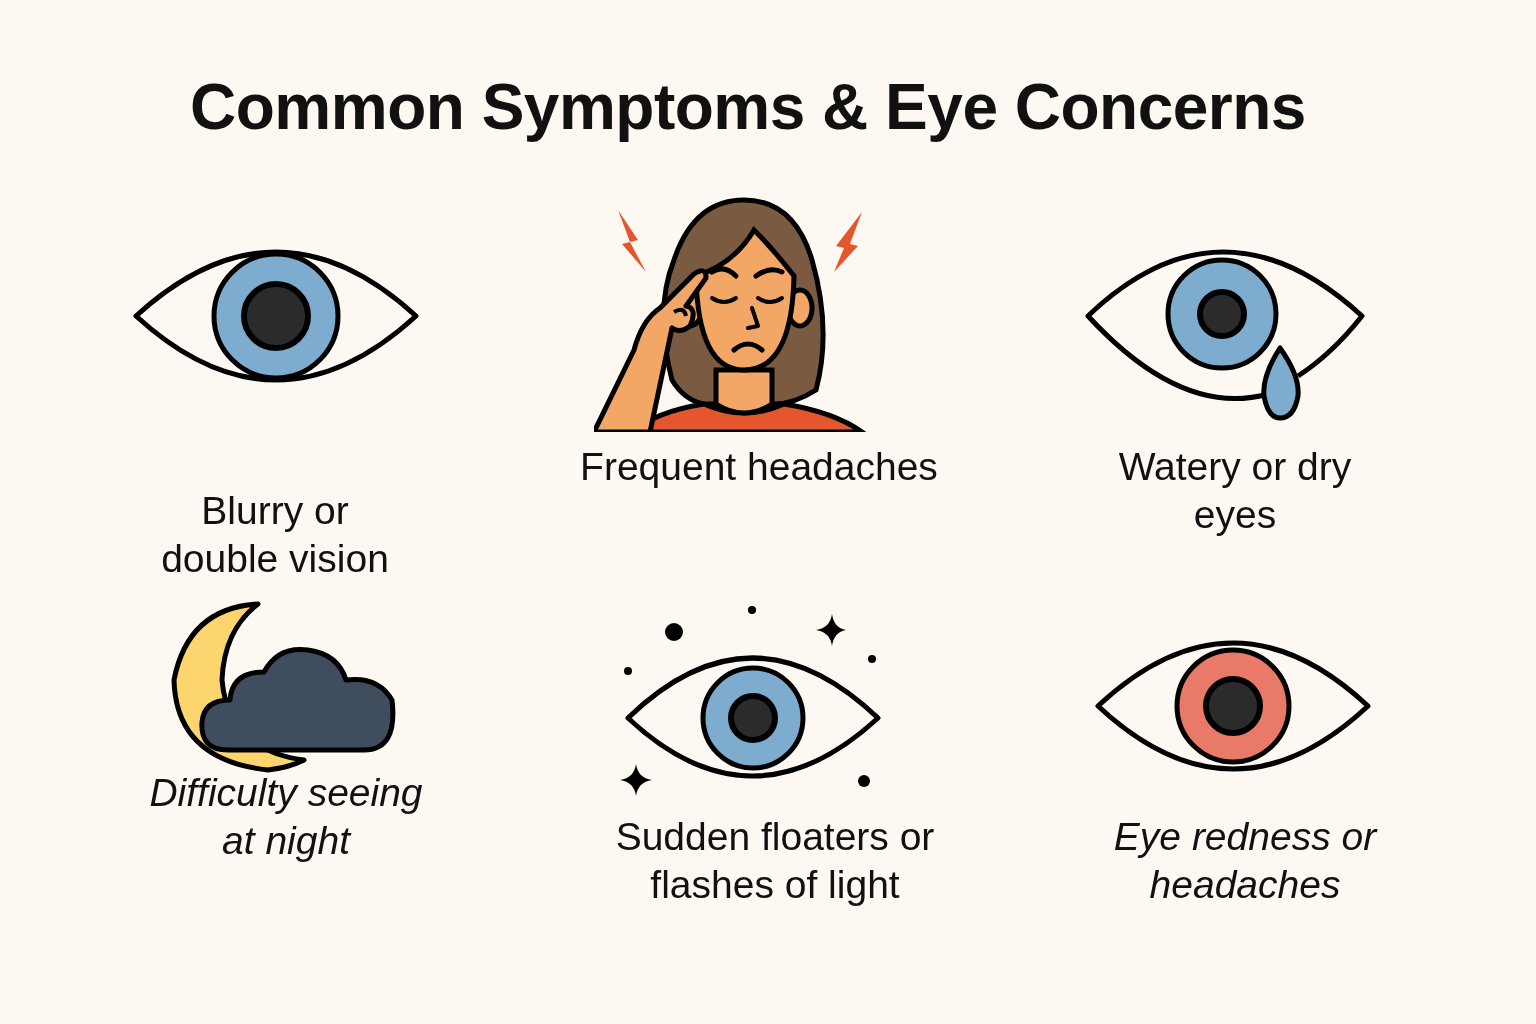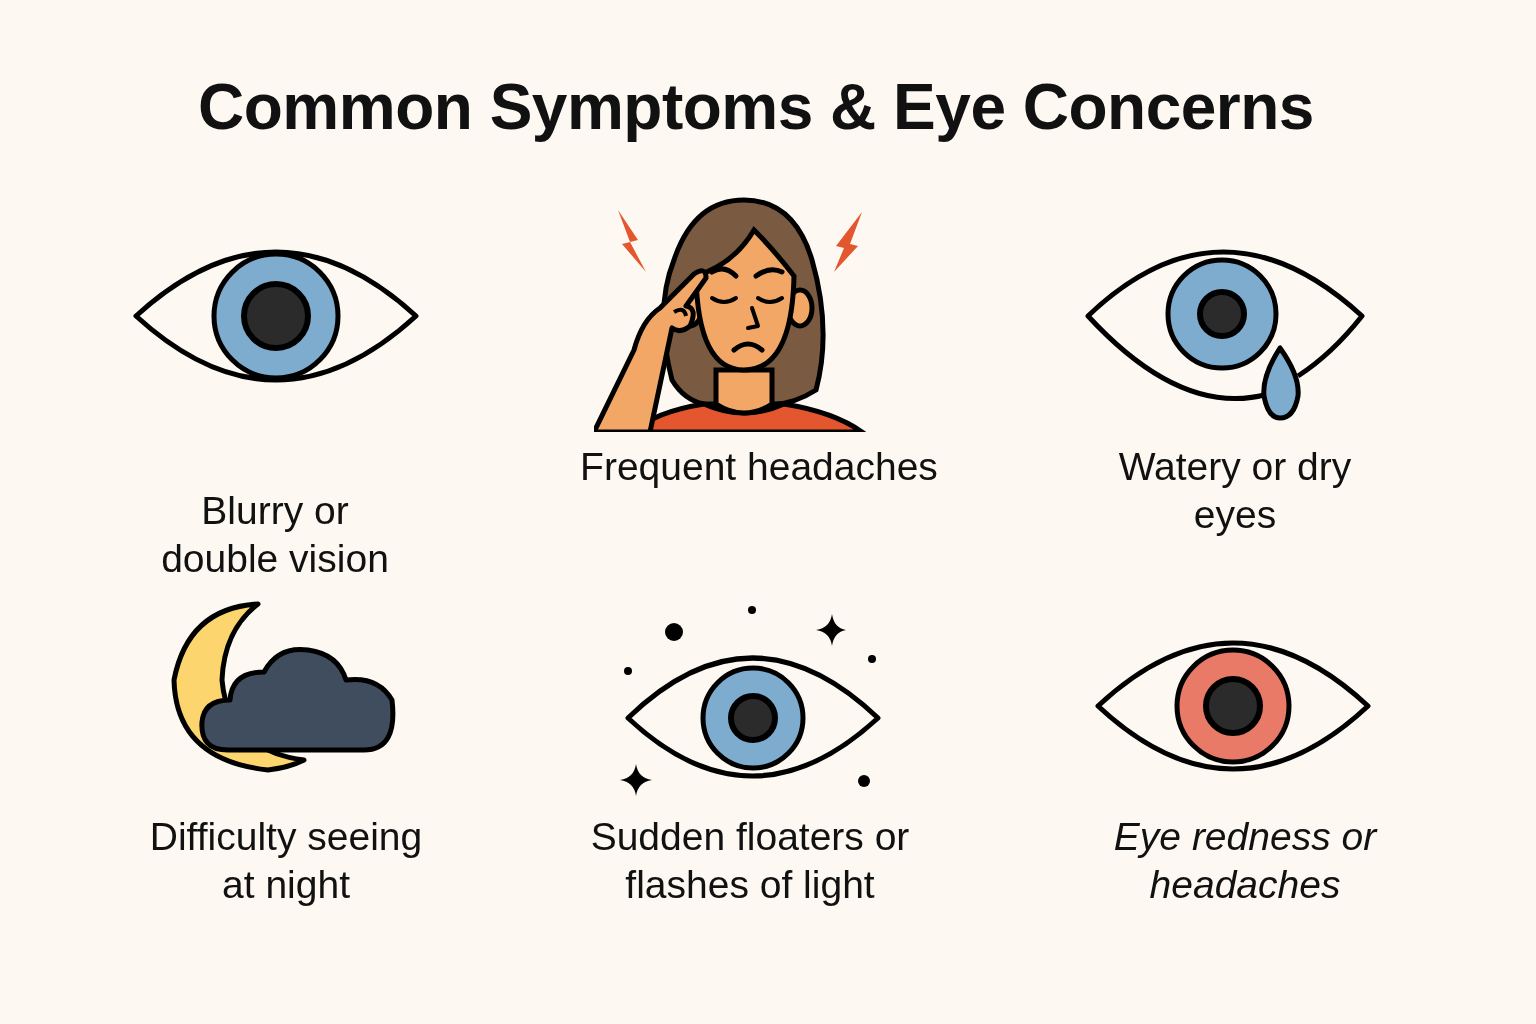--- a/index.html
+++ b/index.html
@@ -12,21 +12,21 @@
       color: #111;
     }
     .title {
       position: absolute;
       left: 0; top: 70px; width: 1496px;
       text-align: center;
       font-size: 64px;
       font-weight: bold;
       letter-spacing: -0.5px;
       margin: 0;
-      padding-left: 8px;
+      padding-left: 0;
     }
     .icon { position: absolute; }
     .label {
       position: absolute;
       text-align: center;
       font-size: 39px;
       line-height: 48px;
       white-space: nowrap;
     }
     .label span { display: block; }
@@ -96,40 +96,40 @@
   <span>Watery or dry</span>
   <span>eyes</span>
 </div>
 
 <div class="icon" style="left:168px;top:600px;">
   <svg width="232" height="176" viewBox="0 0 232 176">
     <path d="M90 4 Q20 8 6 80 Q8 160 100 170 Q120 168 136 160 Q60 150 54 80 Q56 30 90 4 Z" fill="#fcd56e" stroke="#000" stroke-width="5" stroke-linejoin="round"></path>
     <path d="M60 150 Q32 150 34 122 Q36 100 62 100 Q64 72 96 72 Q110 46 140 50 Q170 54 178 80 Q210 76 224 100 Q230 150 196 150 Z" fill="#3f4d5e" stroke="#000" stroke-width="5" stroke-linejoin="round"></path>
   </svg>
 </div>
-<div class="label" style="left:110px;top:813px;width:352px;">
+<div class="label" style="left:110px;top:769px;width:352px;font-style:italic;">
   <span>Difficulty seeing</span>
   <span>at night</span>
 </div>
 
 <div class="icon" style="left:610px;top:598px;">
   <svg width="280" height="210" viewBox="0 0 280 210">
     <circle cx="64" cy="34" r="9" fill="#000"></circle>
     <circle cx="142" cy="12" r="4" fill="#000"></circle>
     <circle cx="18" cy="73" r="4" fill="#000"></circle>
     <circle cx="262" cy="61" r="4" fill="#000"></circle>
     <circle cx="254" cy="183" r="6" fill="#000"></circle>
     <path d="M222 16 Q224 30 236 32 Q224 34 222 48 Q220 34 206 32 Q220 30 222 16 Z" fill="#000"></path>
     <path d="M26 166 Q28 180 42 182 Q28 184 26 198 Q24 184 10 182 Q24 180 26 166 Z" fill="#000"></path>
     <path d="M18 120 Q142 0 268 120 Q142 236 18 120 Z" fill="#fdf9f2" stroke="#000" stroke-width="5" stroke-linejoin="round"></path>
     <circle cx="143" cy="120" r="50" fill="#7daccf" stroke="#000" stroke-width="5"></circle>
     <circle cx="143" cy="120" r="22" fill="#2b2b2b" stroke="#000" stroke-width="6"></circle>
   </svg>
 </div>
-<div class="label" style="left:550px;top:813px;width:400px;">
+<div class="label" style="left:575px;top:813px;width:400px;">
   <span>Sudden floaters or</span>
   <span>flashes of light</span>
 </div>
 
 <div class="icon" style="left:1092px;top:624px;">
   <svg width="282" height="168" viewBox="0 0 282 168">
     <path d="M6 82 Q141 -44 276 82 Q141 208 6 82 Z" fill="#fdf9f2" stroke="#000" stroke-width="5" stroke-linejoin="round"></path>
     <circle cx="141" cy="82" r="56" fill="#e97a68" stroke="#000" stroke-width="5"></circle>
     <circle cx="141" cy="82" r="27" fill="#2b2b2b" stroke="#000" stroke-width="6"></circle>
   </svg>

